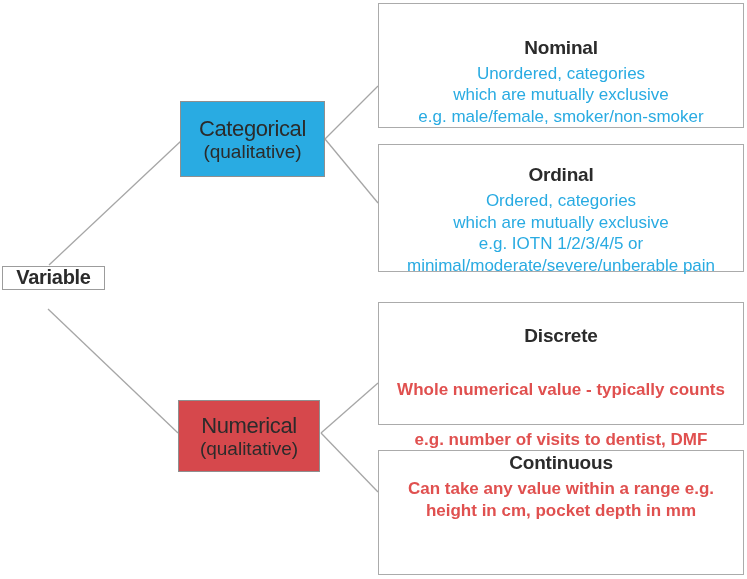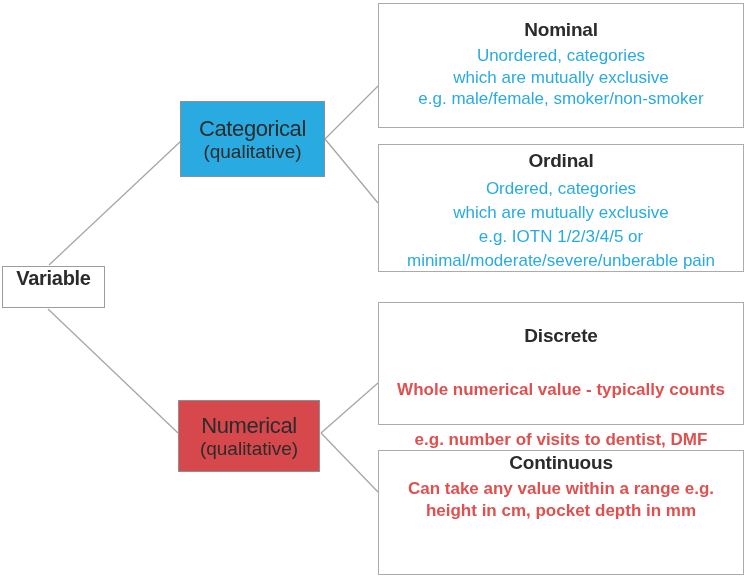--- a/index.html
+++ b/index.html
@@ -7,23 +7,23 @@
     width:747px;height:579px;position:relative;background:#ffffff;
     font-family:"Liberation Sans", sans-serif;
     overflow:hidden;
   }
   #stage{position:absolute;inset:0;width:747px;height:579px;}
   svg.connectors{position:absolute;left:0;top:0;z-index:0;}
   .node{position:absolute;box-sizing:border-box;z-index:1;text-align:center;}
 
   
   .root-box{
-    left:2px;top:266px;width:103px;height:42px;
+    left:2px;top:266px;width:103px;height:24px;
     background:#ffffff;border:1px solid #9c9c9c;
-    display:flex;align-items:flex-start;justify-content:center;
+    display:flex;align-items:flex-end;justify-content:center;
     font-weight:bold;font-size:20px;color:var(--title-dark);
     letter-spacing:-0.3px;
   }
 
   
   .branch-box{
     display:flex;flex-direction:column;align-items:center;justify-content:center;
     border:1px solid #8f8f8f;color:var(--title-dark);
   }
   .branch-box .b-label{font-weight:normal;font-size:22px;line-height:25px;letter-spacing:-0.4px;}
@@ -32,22 +32,22 @@
   .branch-numerical{left:178px;top:400px;width:142px;height:72px;background:var(--red);}
 
   
   .leaf-box{
     left:378px;width:366px;
     background:#ffffff;border:1.5px solid var(--leaf-border);
     display:flex;flex-direction:column;align-items:center;
   }
   .leaf-title{font-weight:bold;font-size:19px;line-height:24px;color:var(--title-dark);margin-bottom:3px;letter-spacing:-0.2px;}
   .leaf-line{font-size:17px;line-height:21.5px;}
-  .leaf-nominal{top:3px;height:125px;padding-top:14px;}
-  .leaf-ordinal{top:144px;height:128px;padding-top:4px;justify-content:space-between;}
+  .leaf-nominal{top:3px;height:125px;padding-top:14px;justify-content:flex-end;}
+  .leaf-ordinal{top:144px;height:128px;padding-top:18px;justify-content:space-between;}
   .leaf-discrete{top:302px;height:123px;padding-top:21px;gap:28px;}
   .leaf-continuous{top:450px;height:125px;}
   .text-blue{color:var(--blue-text);}
   .text-red{color:var(--red-text);font-weight:bold;}
 </style>
 </head>
 <body>
 
 <div id="stage">
 

